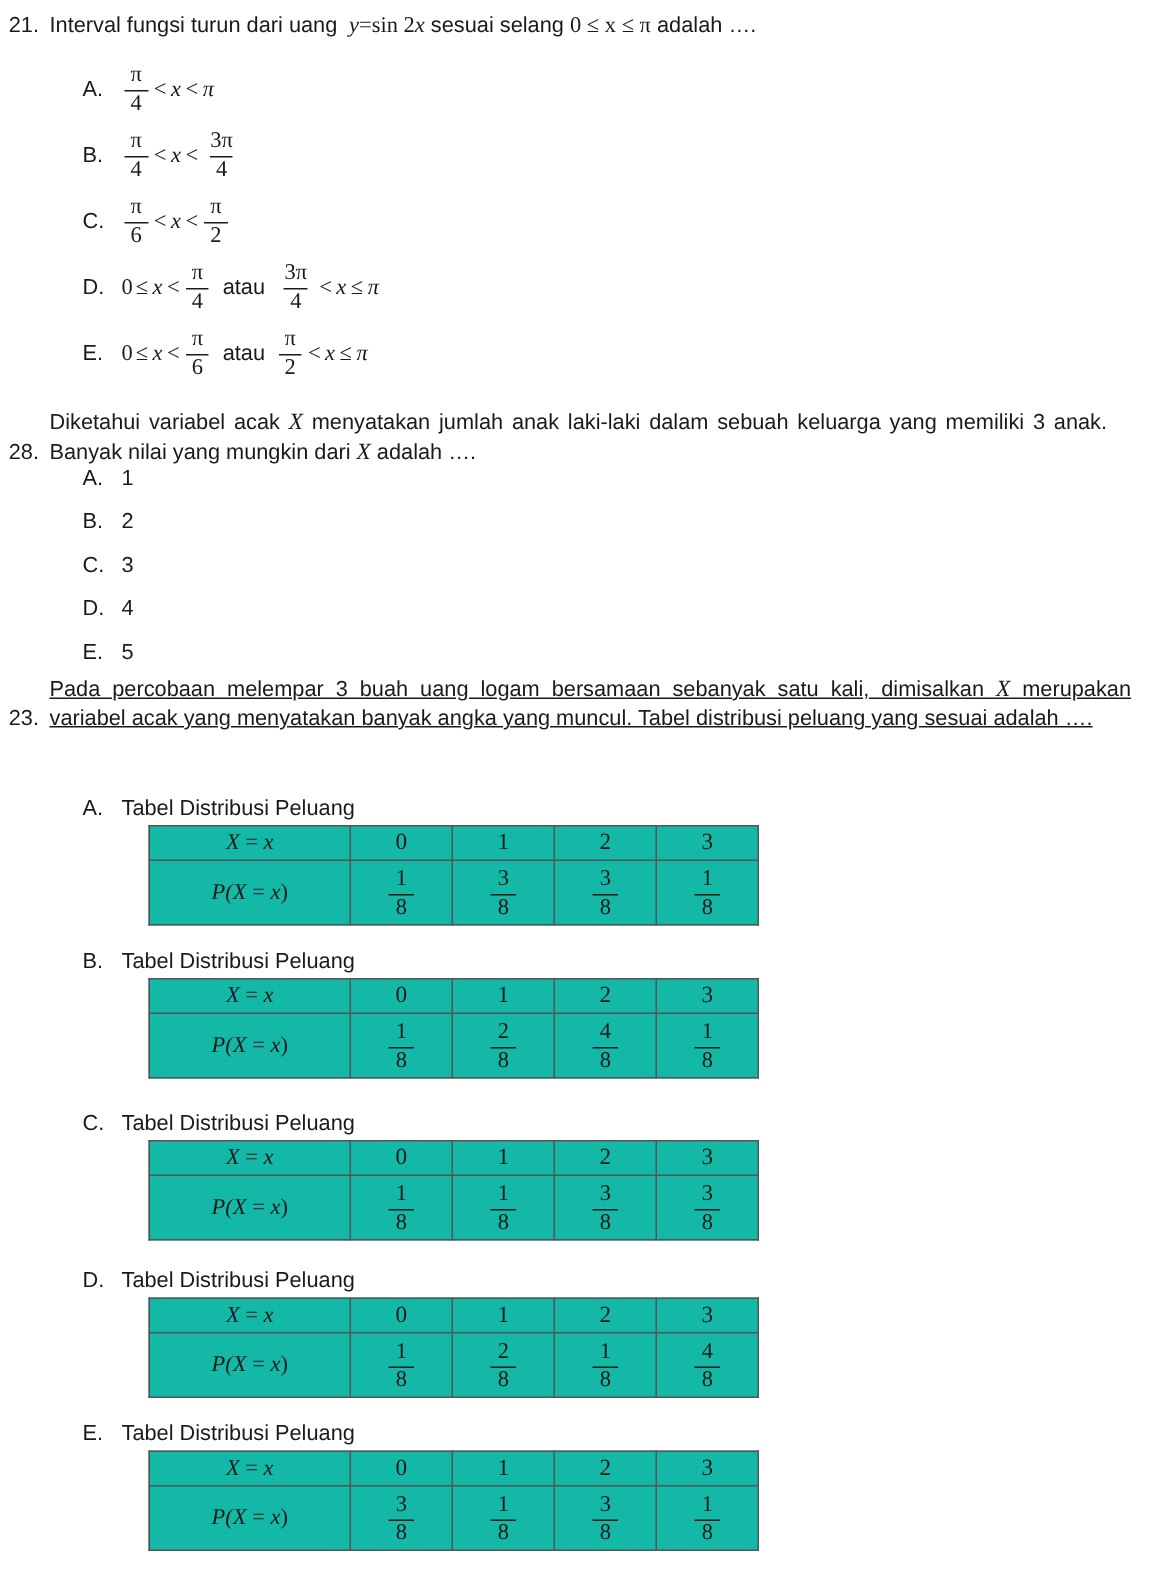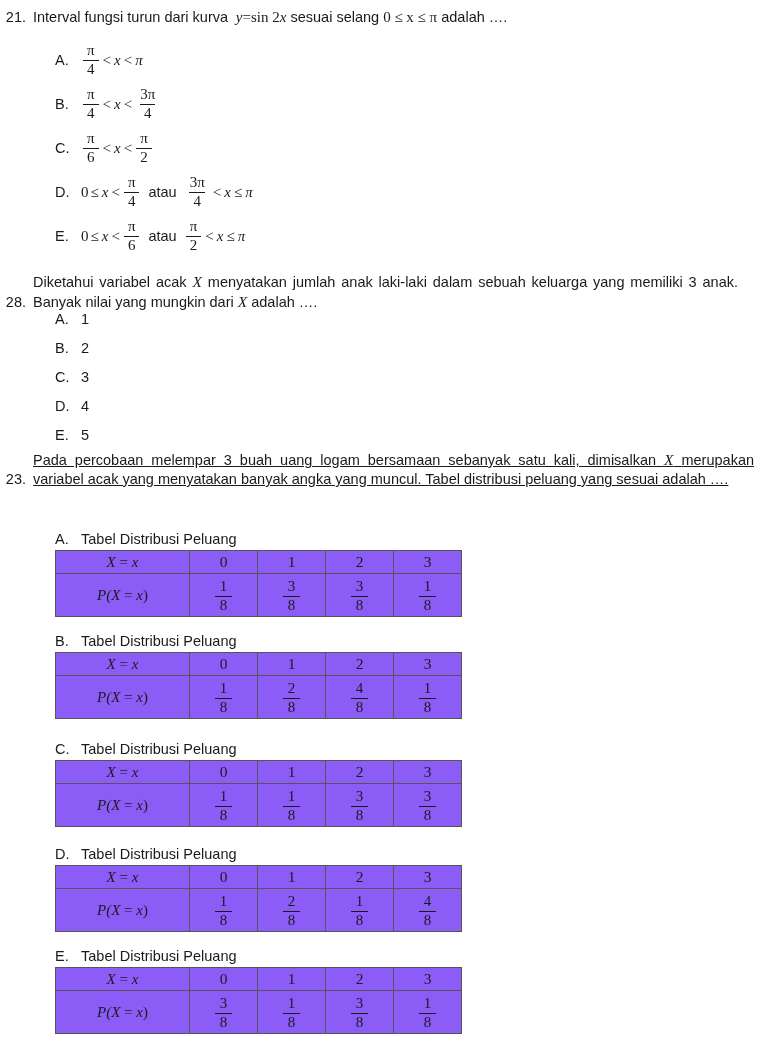--- a/index.html
+++ b/index.html
@@ -140,21 +140,22 @@
     margin-bottom: 1px;
   }
   .tbl-caption .cap-label {
     width: 26px;
     flex: 0 0 26px;
   }
   .dist-table {
     border-collapse: collapse;
     table-layout: fixed;
     width: 401px;
-    background: #8b5cf6;
+    margin-left: 44px;
+    background: #14b8a6;
   }
   .dist-table td {
     border: 1.1px solid #555555;
     text-align: center;
     vertical-align: middle;
     padding: 0;
   }
   .dist-table .c-head { width: 133px; }
   .dist-table .c-val  { width: 67px; }
   .dist-table tr.row-head td { height: 22px; }
@@ -181,21 +182,21 @@
 </style>
 </head>
 <body>
 
 <div class="page">
 
   <div class="question" id="q21" style="top:8px;">
     <div class="q-head">
       <div class="q-num">21.</div>
       <div class="q-body nojust">
-        <span>Interval fungsi turun dari kurva</span>
+        <span>Interval fungsi turun dari uang</span>
         <span class="mathtext">&nbsp;<span>y</span><span class="up">=</span><span class="up">sin 2</span><span>x</span></span>
         <span>sesuai selang</span>
         <span class="mathtext up" style="font-style:normal;margin-top:21px;">0 ≤ x ≤ π</span>
         <span>adalah ….</span>
       </div>
     </div>
   </div>
 
   <div class="opt" style="top:43px;">
     <div class="opt-label">A.</div>

